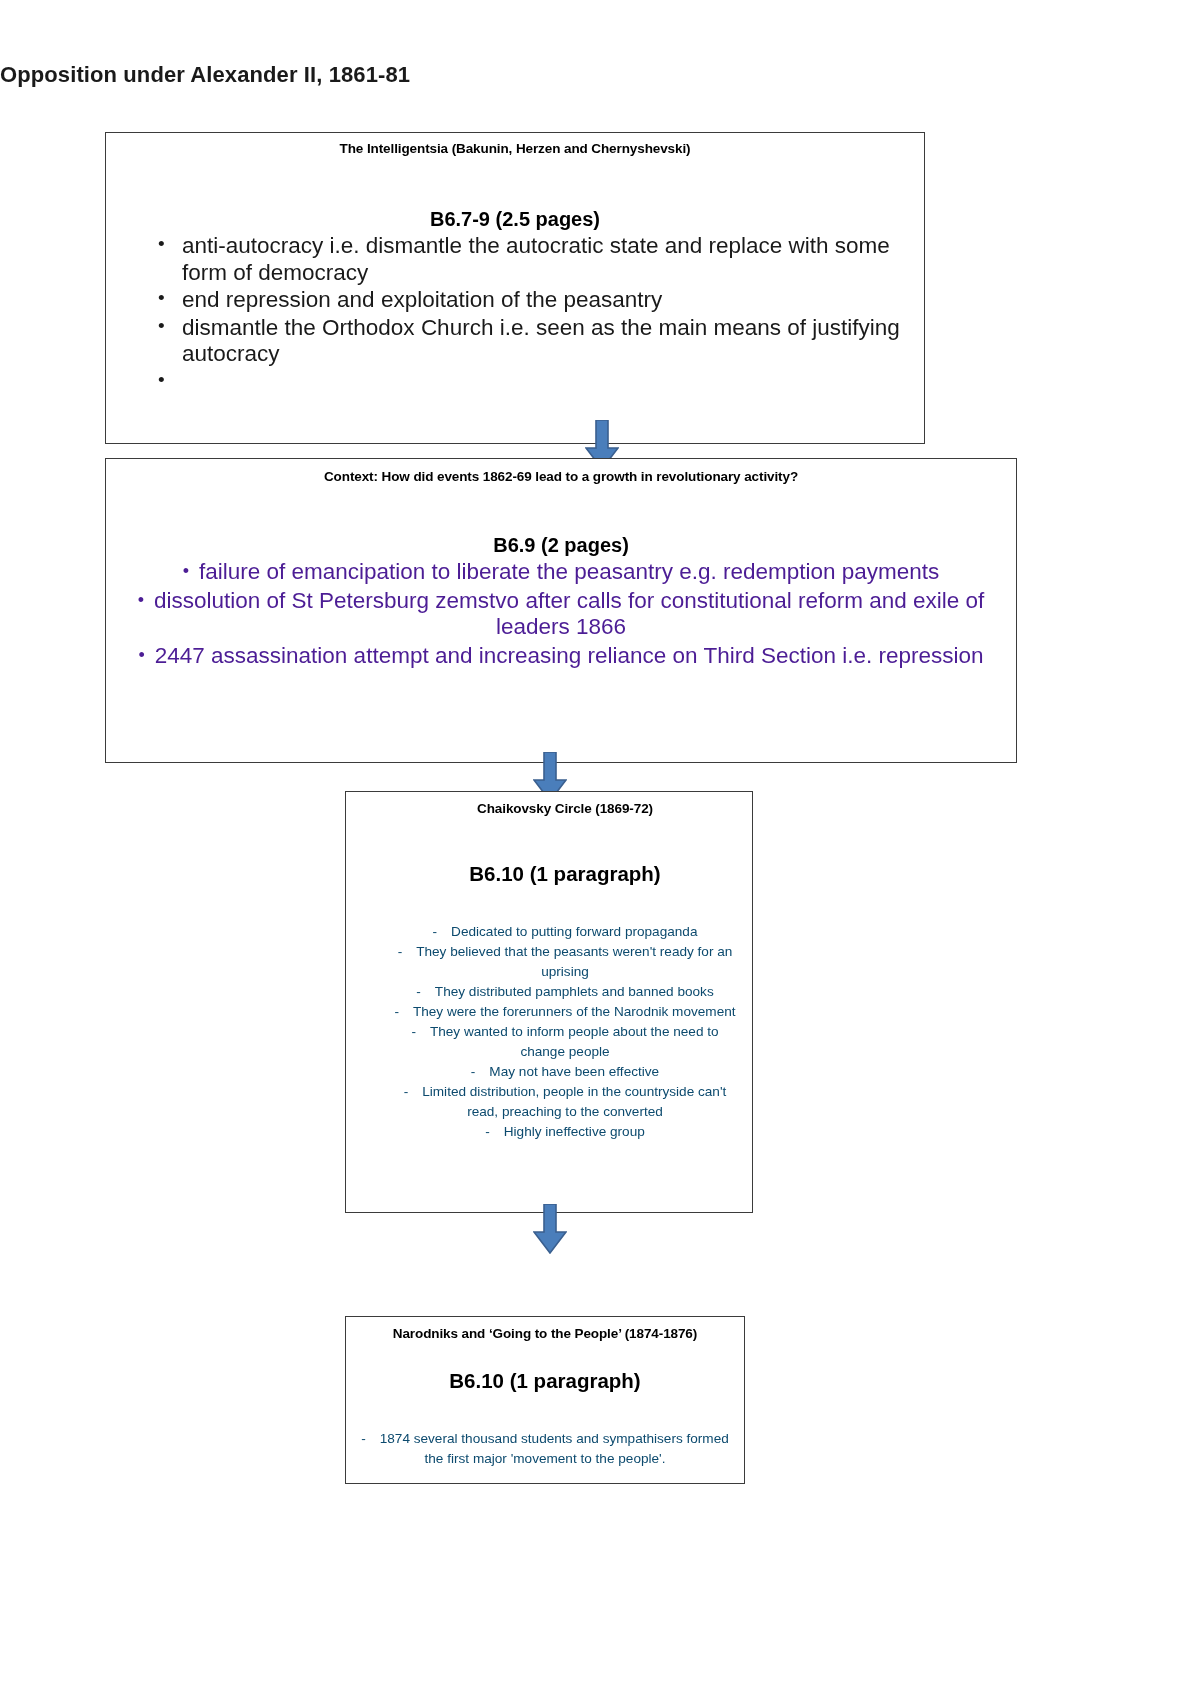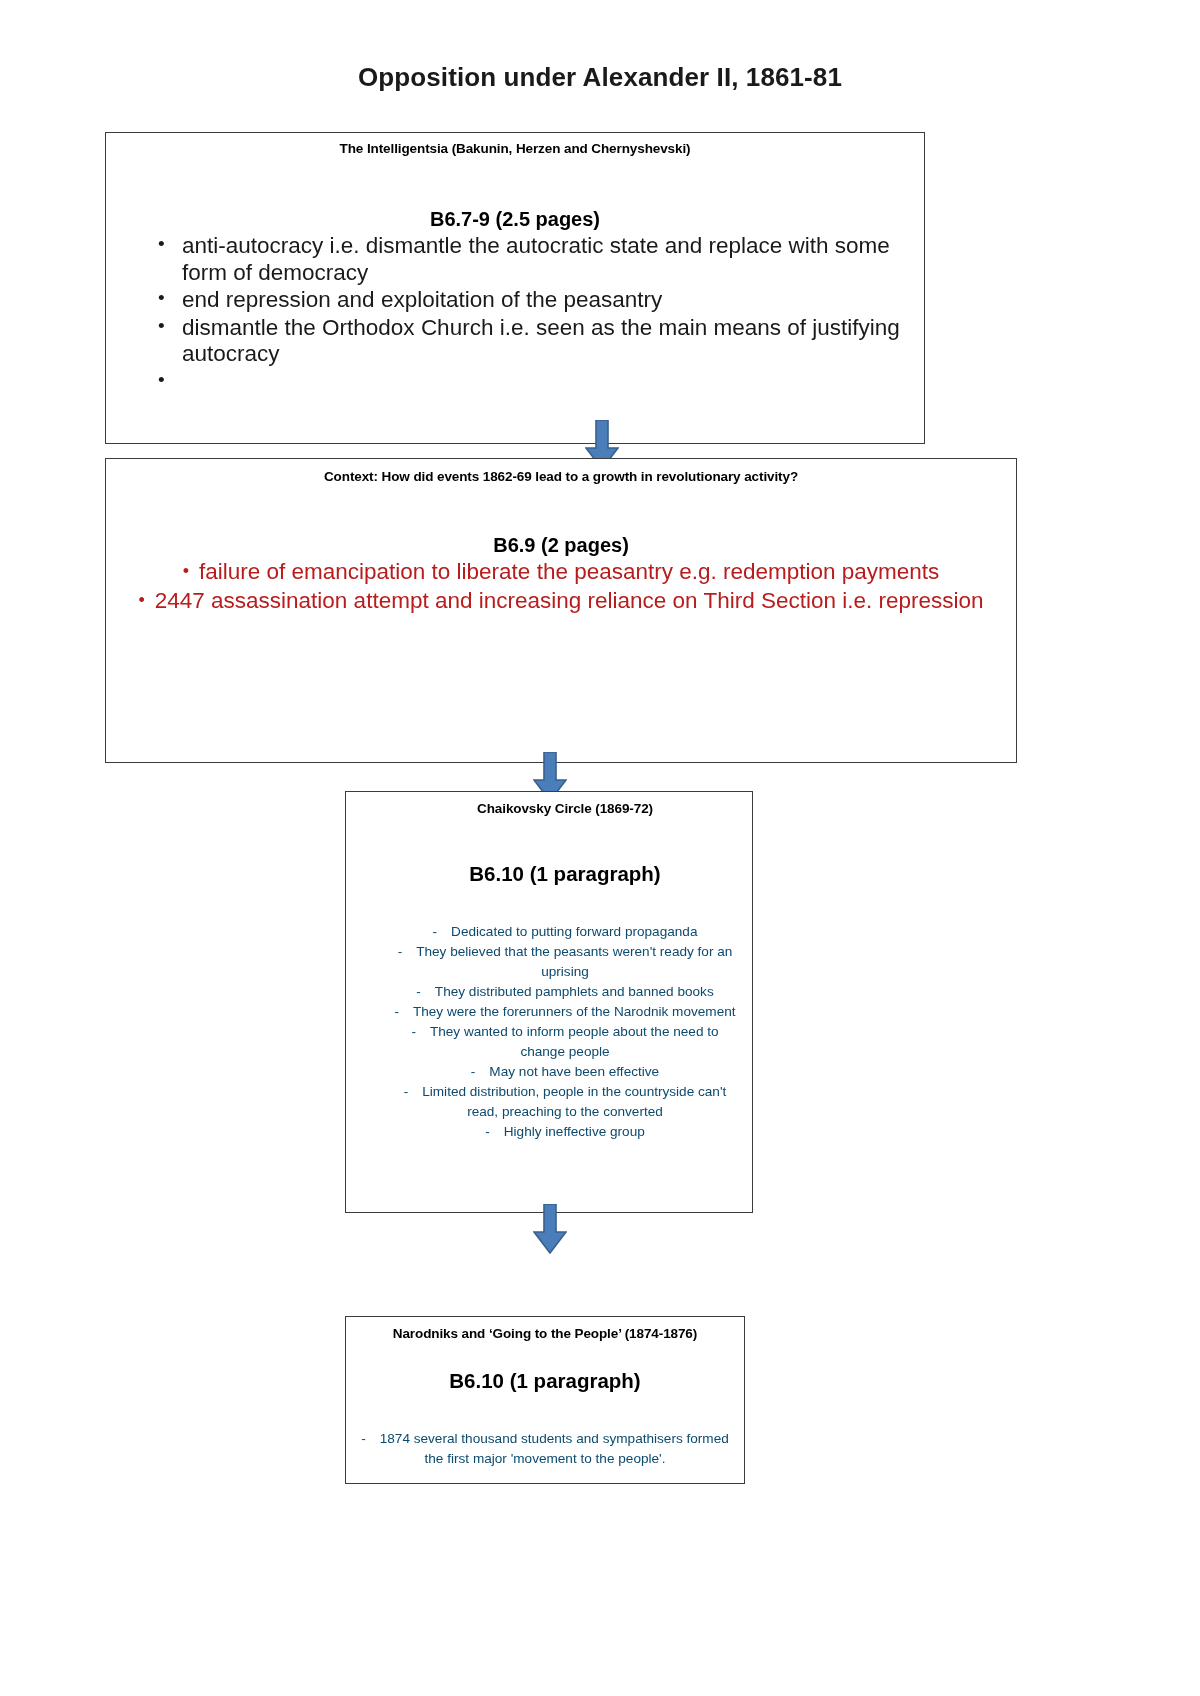--- a/index.html
+++ b/index.html
@@ -21,22 +21,21 @@
     width: 1200px;
     height: 1696px;
   }
 
   
   .doc-title {
     position: absolute;
     top: 62px;
     left: 0;
     width: 1200px;
-    text-align: center;
-    font-size: 26px;
+    font-size: 22px;
     font-weight: 600;
     letter-spacing: 0.1px;
     color: #1a1a1a;
   }
 
   
   .flow-box {
     position: absolute;
     border: 1.5px solid #3b3b3b;
     background: #ffffff;
@@ -107,21 +106,21 @@
   .center-list {
     list-style: none;
     margin: 2px 0 0 0;
     padding: 0 24px;
   }
   .center-list li {
     position: relative;
     text-align: center;
     font-size: 22.5px;
     line-height: 1.18;
-    color: #b91c1c;
+    color: #4c1d95;
     margin-bottom: 2px;
   }
   .center-list li .bullet-dot {
     font-size: 18px;
     margin-right: 10px;
     vertical-align: 2px;
   }
 
   
   #box-chaikovsky {
@@ -213,20 +212,23 @@
   </div>
 
   <div class="flow-box" id="box-context">
     <div class="box-header">Context: How did events 1862-69 lead to a growth in revolutionary activity?</div>
     <div class="box-subhead">B6.9 (2 pages)</div>
     <ul class="center-list">
       <li>
         <span class="bullet-dot">•</span><span>failure of emancipation to liberate the peasantry e.g. redemption payments</span>
       </li>
       <li>
+        <span class="bullet-dot">•</span><span>dissolution of St Petersburg zemstvo after calls for constitutional reform and exile of leaders 1866</span>
+      </li>
+      <li>
         <span class="bullet-dot">•</span><span>2447 assassination attempt and increasing reliance on Third Section i.e. repression</span>
       </li>
     </ul>
   </div>
 
   <div class="arrow" style="left:533px; top:752px;">
     <svg width="34" height="50" viewBox="0 0 34 50">
       <polygon points="11,0 23,0 23,28 33,28 17,49 1,28 11,28" fill="#4a7ebb" stroke="#3a5f8f" stroke-width="1.6"></polygon>
     </svg>
   </div>

